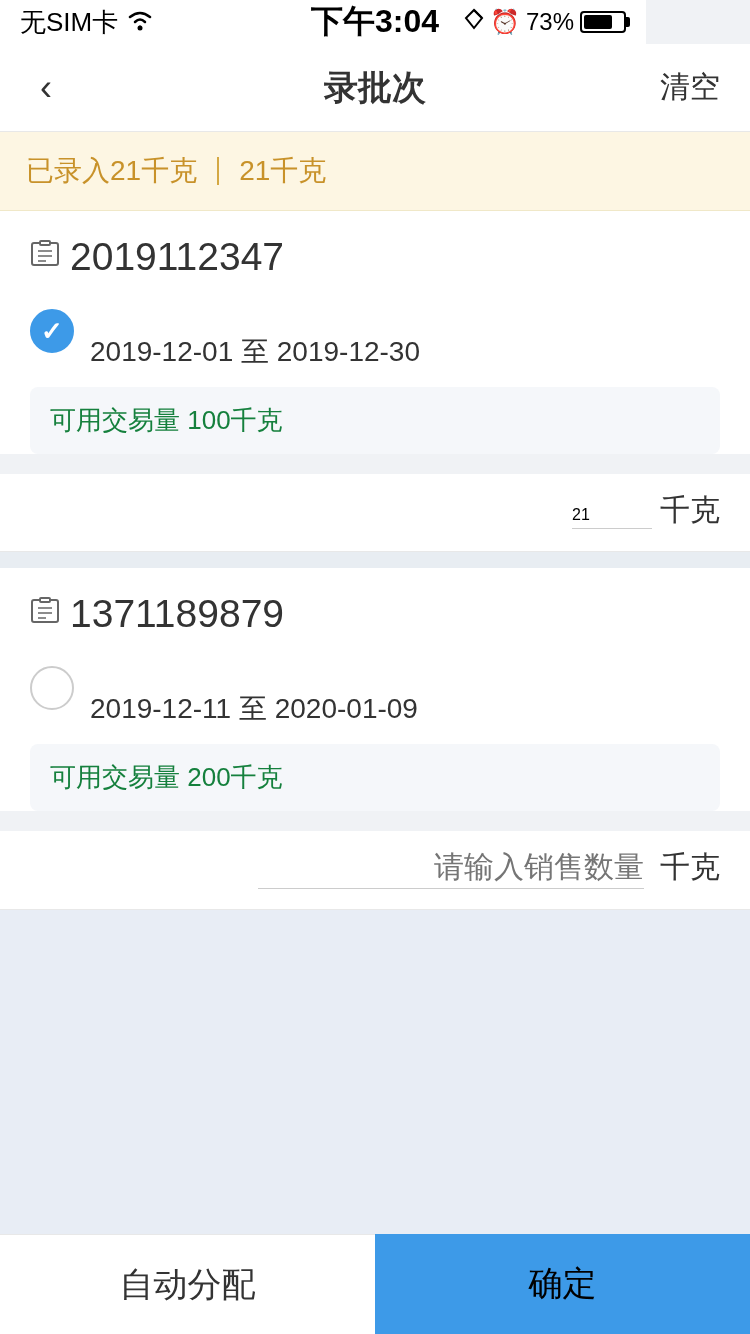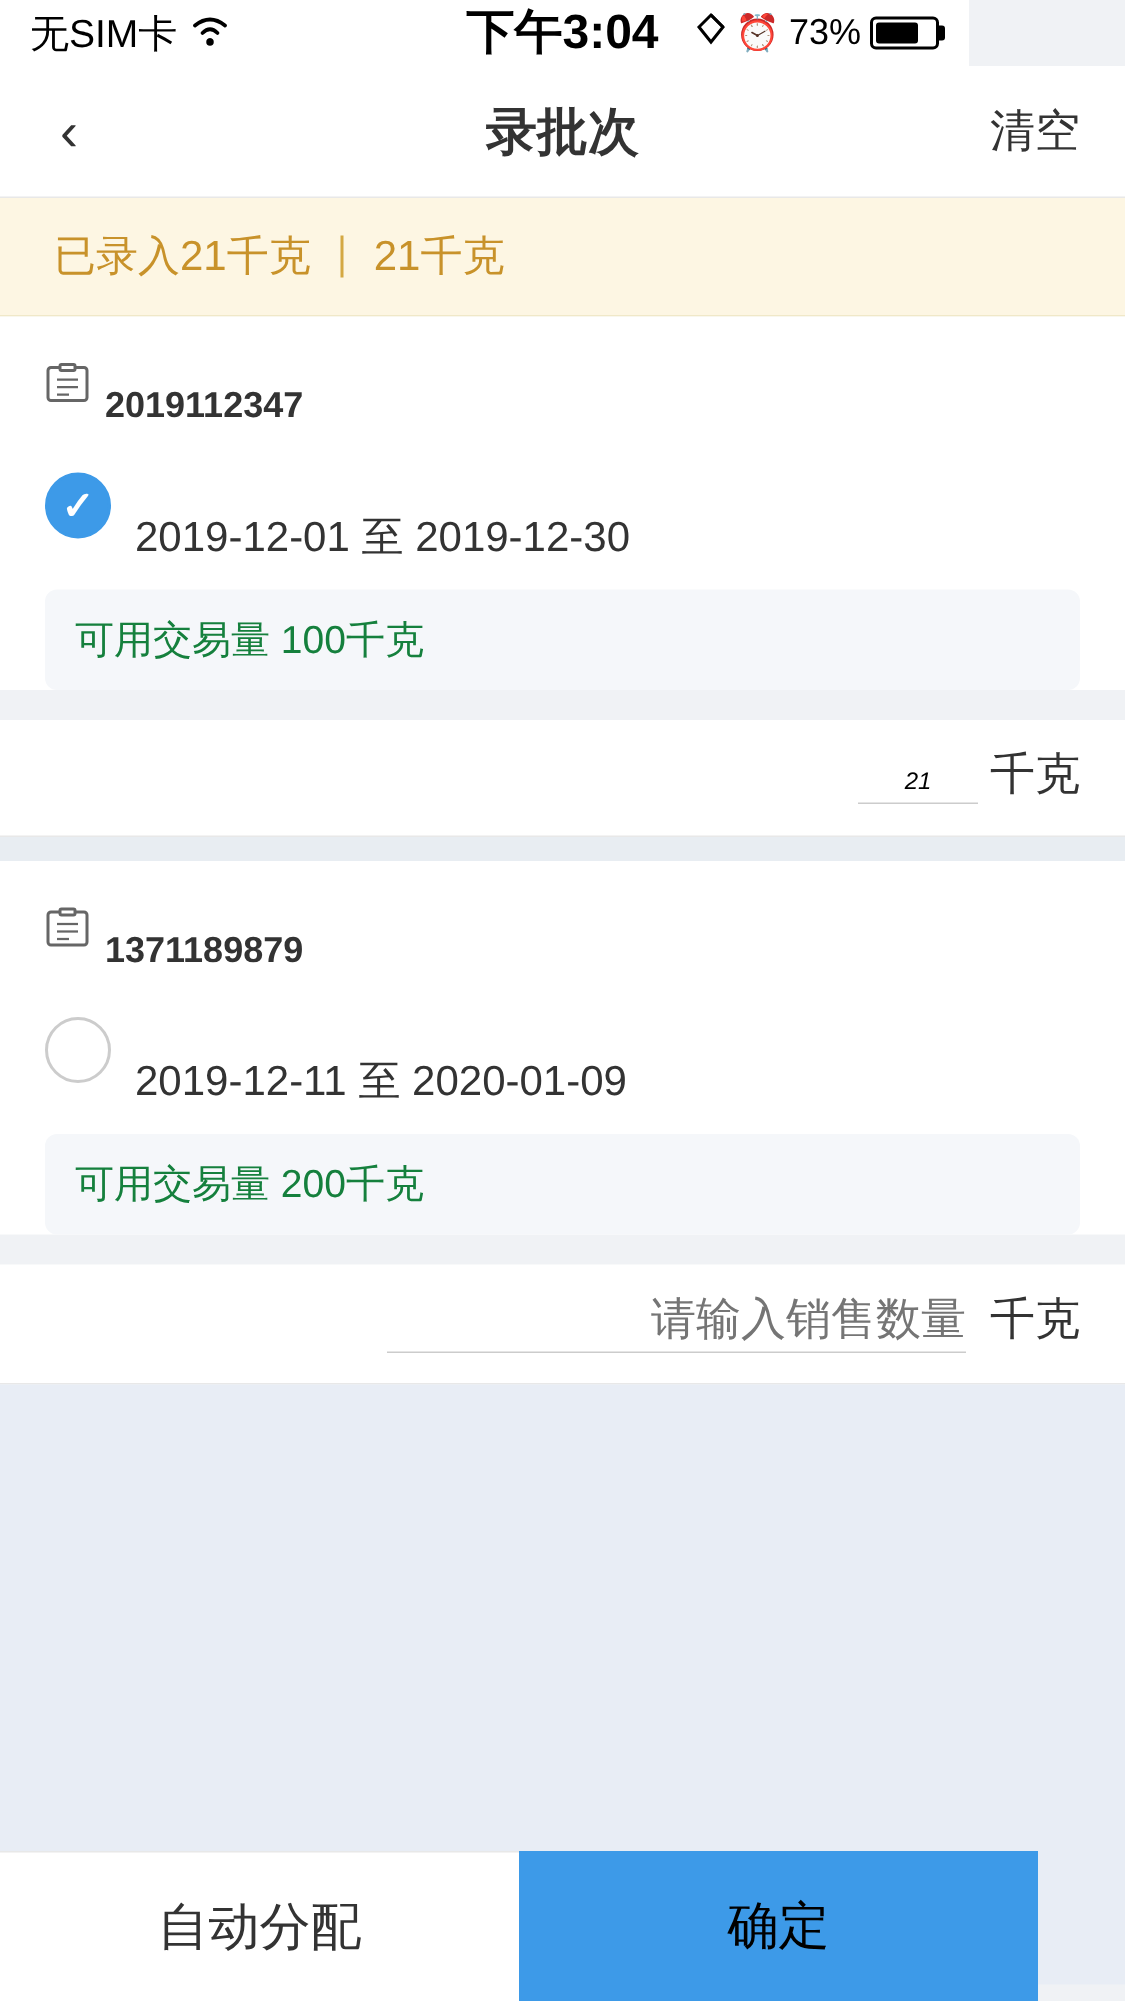--- a/index.html
+++ b/index.html
@@ -102,21 +102,21 @@
     .nav-clear {
       font-size: 30px;
       color: #333;
       cursor: pointer;
     }
 
     
     .summary-bar {
       width: 750px;
       background: #fdf6e3;
-      padding: 20px 36px;
+      padding: 20px 26px;
       display: flex;
       align-items: center;
       gap: 20px;
       border-bottom: 1px solid #f0e8c8;
     }
     .summary-text {
       font-size: 28px;
       color: #c8922a;
     }
     .summary-divider {
@@ -140,24 +140,23 @@
       display: flex;
       align-items: center;
       gap: 10px;
       margin-bottom: 12px;
     }
     .batch-icon {
       font-size: 30px;
       color: #666;
     }
     .batch-id {
-      font-size: 24px;
-      font-weight: 700;
-      color: #333;
-      margin-top: 22px;
+      font-size: 39px;
+      font-weight: 400;
+      color: #333;
     }
 
     .batch-date-row {
       display: flex;
       align-items: center;
       gap: 16px;
       margin-bottom: 16px;
     }
     .radio-btn {
       width: 44px;
@@ -200,23 +199,22 @@
       display: flex;
       align-items: baseline;
       justify-content: flex-end;
       padding: 16px 30px 20px;
       background: #fff;
       border-bottom: 1px solid #e8e8e8;
     }
     .quantity-underline {
       border-bottom: 1px solid #ccc;
       min-width: 80px;
-      text-align: center;
+      text-align: left;
       padding-bottom: 4px;
-      font-style: italic;
     }
 
     
     .section-gap {
       height: 16px;
       background: #e8edf2;
     }
 
     
     .input-row {
@@ -249,21 +247,21 @@
       background: #e8edf5;
       flex: 1;
       min-height: 400px;
     }
 
     
     .bottom-bar {
       position: fixed;
       bottom: 0;
       left: 0;
-      width: 692px;
+      width: 750px;
       height: 100px;
       display: flex;
       z-index: 100;
     }
     .btn-auto {
       flex: 1;
       background: #fff;
       display: flex;
       align-items: center;
       justify-content: center;

